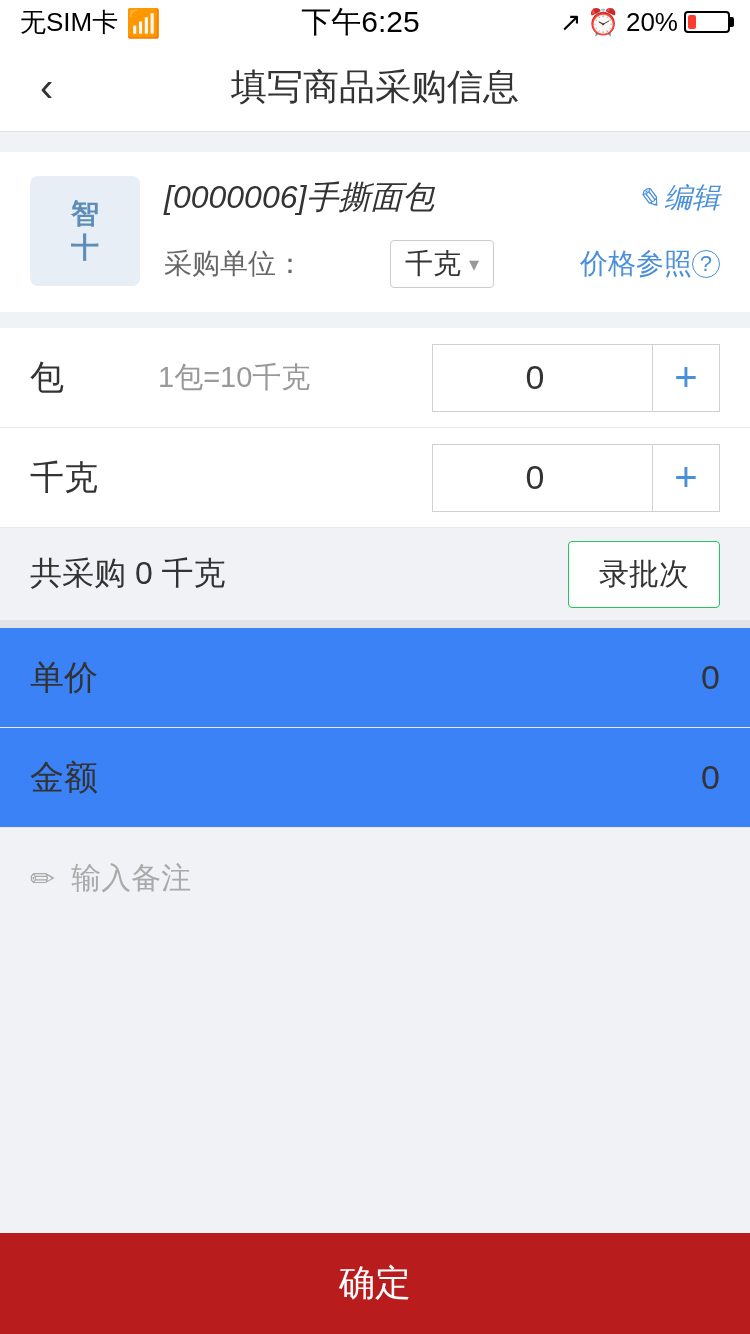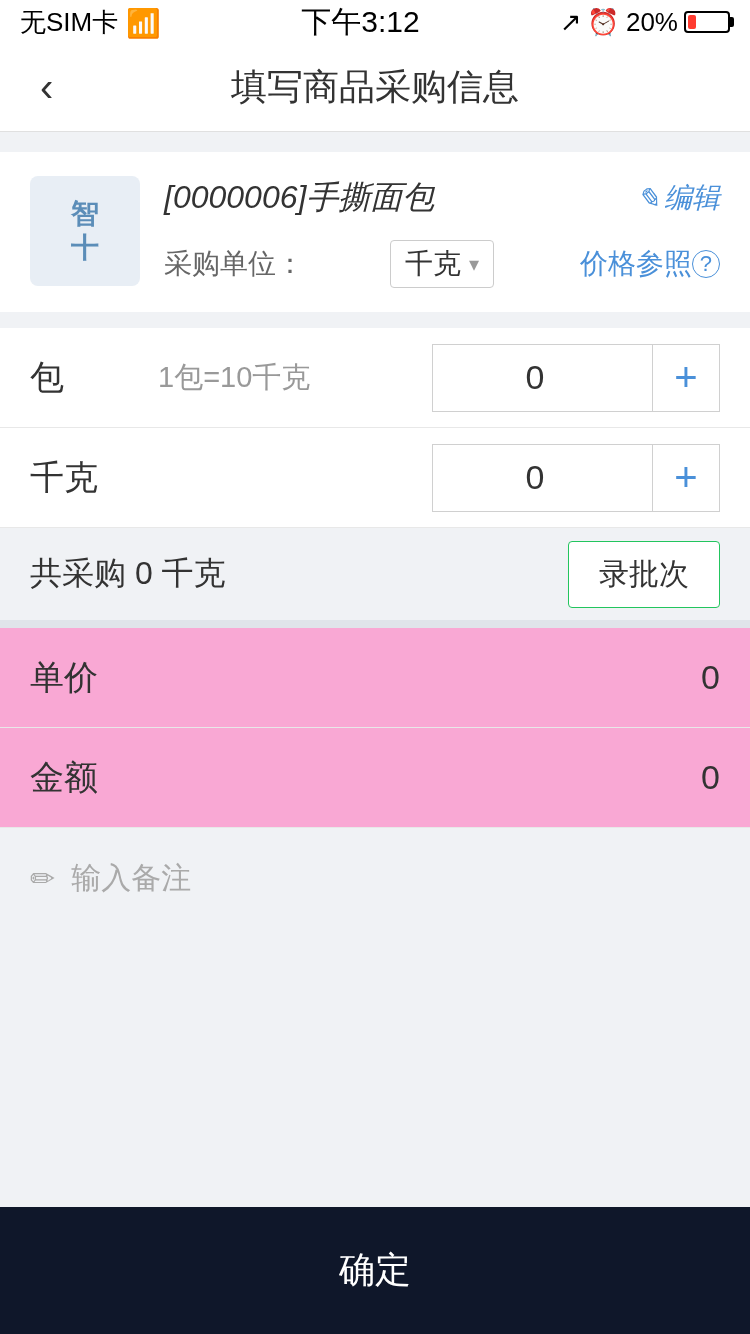--- a/index.html
+++ b/index.html
@@ -226,21 +226,21 @@
       background: #fff;
       padding: 12px 30px;
       font-size: 30px;
       color: #333;
       border-radius: 4px;
       cursor: pointer;
     }
 
     
     .price-section {
-      background: #f9a8d4;
+      background: #3b82f6;
     }
     .price-row {
       display: flex;
       align-items: center;
       justify-content: space-between;
       padding: 0 30px;
       height: 100px;
       border-bottom: 1px solid #e8e8e8;
     }
     .price-label {
@@ -276,42 +276,42 @@
       flex: 1;
       min-height: 320px;
     }
 
     
     .confirm-btn {
       position: fixed;
       bottom: 0;
       left: 0;
       width: 750px;
-      height: 127px;
-      background: #0f172a;
+      height: 101px;
+      background: #b91c1c;
       color: #fff;
       font-size: 36px;
       border: none;
       cursor: pointer;
       display: flex;
       align-items: center;
       justify-content: center;
     }
 
     .wifi-icon { font-size: 28px; }
   </style>
 </head>
 <body>
 
 <div class="status-bar">
   <div class="status-left">
     <span>无SIM卡</span>
     <span class="wifi-icon">📶</span>
   </div>
-  <div class="status-center">下午3:12</div>
+  <div class="status-center">下午6:25</div>
   <div class="status-right">
     <span>↗</span>
     <span>⏰</span>
     <span>20%</span>
     <span class="battery-icon">
       <span class="battery-fill"></span>
     </span>
   </div>
 </div>
 

